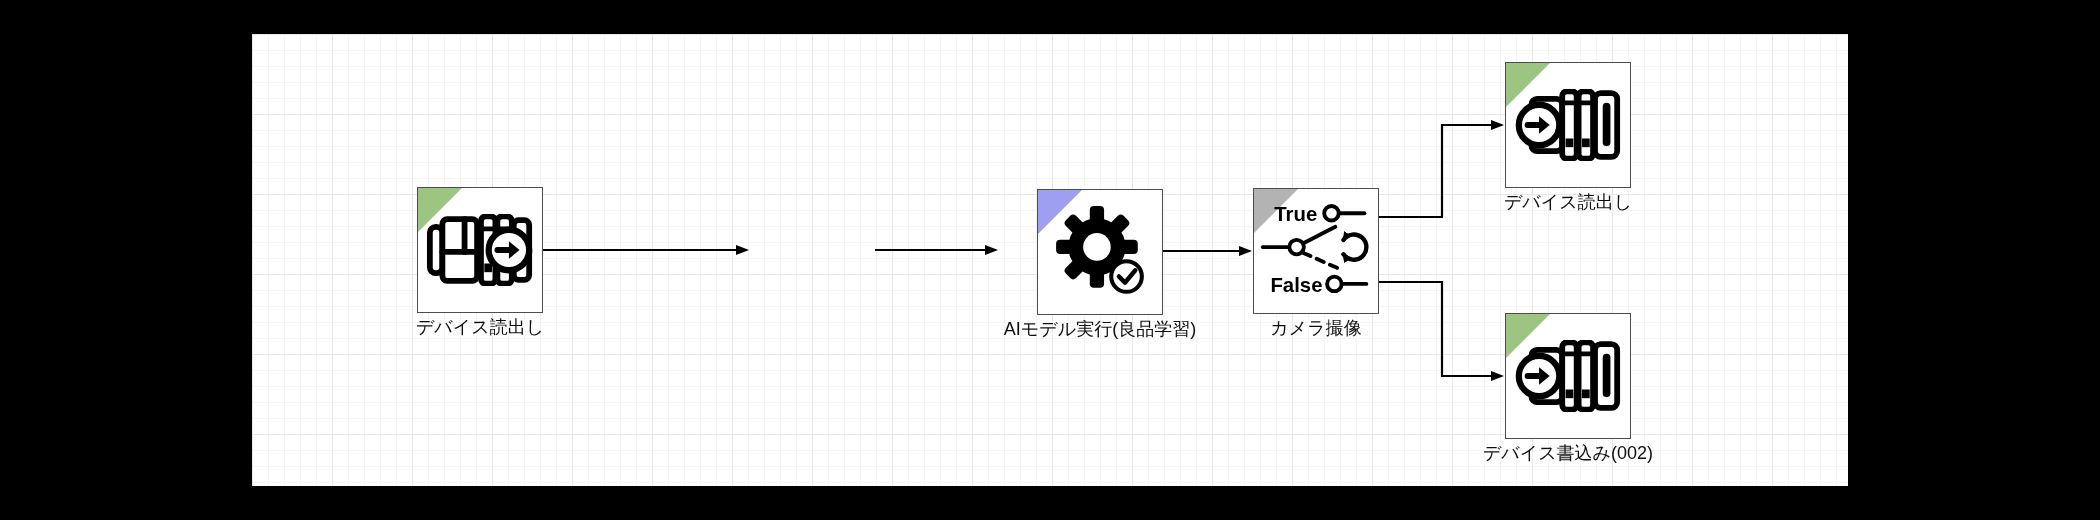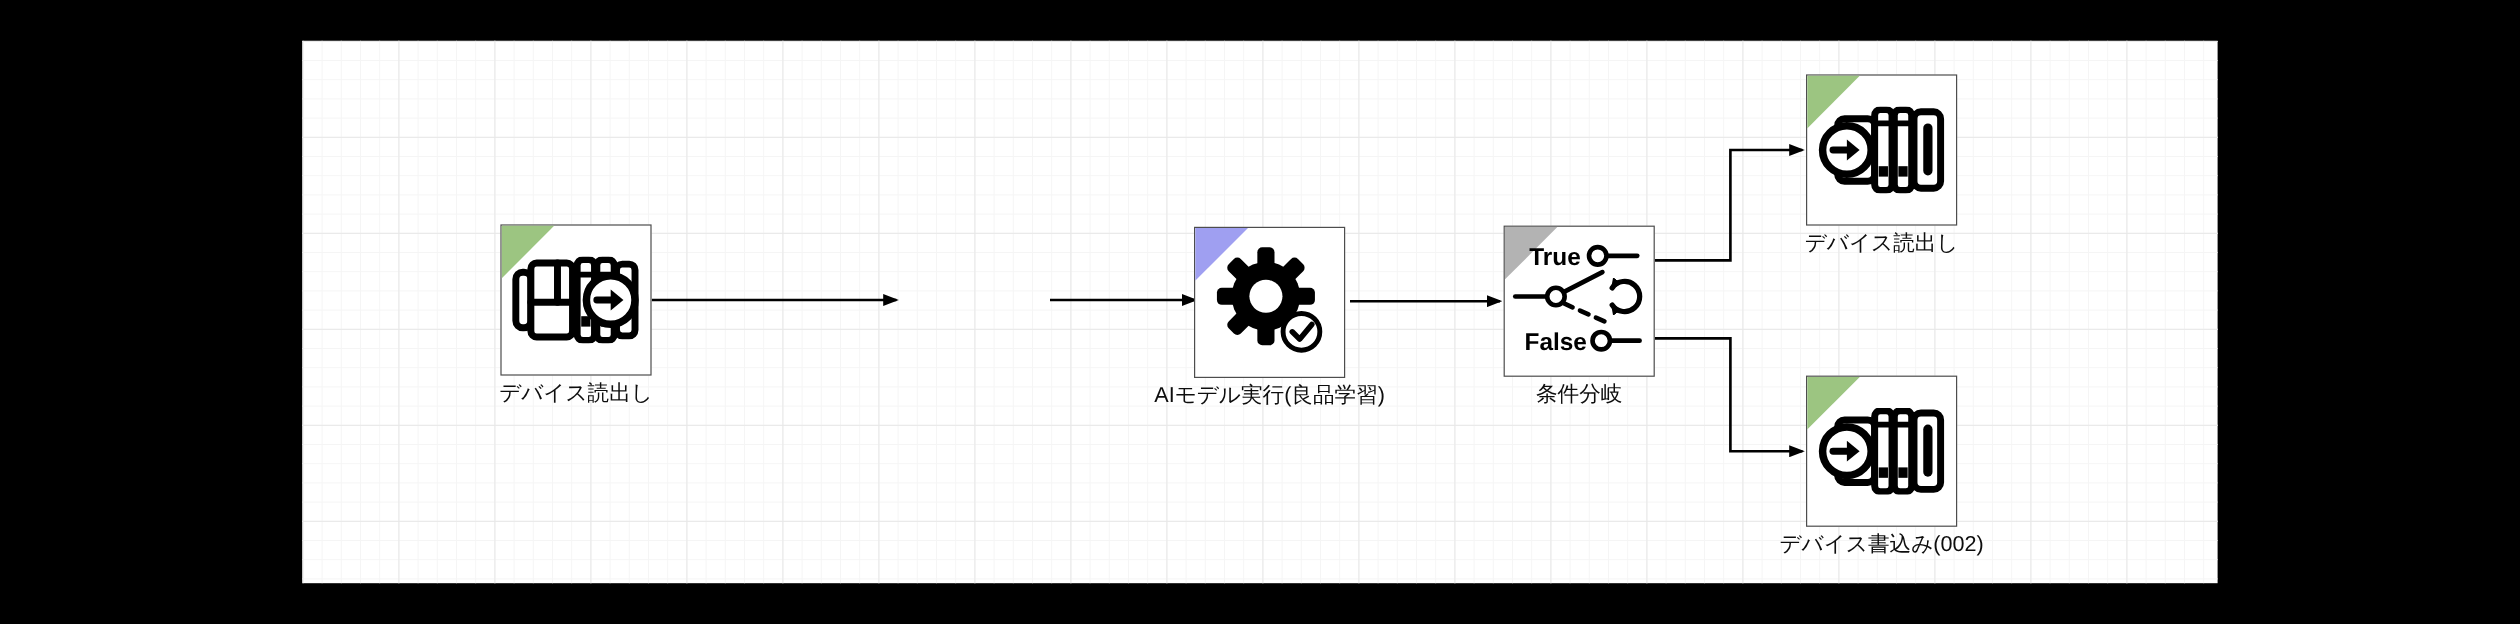--- a/index.html
+++ b/index.html
@@ -33,21 +33,21 @@
   .node {
     position: absolute;
     width: 126px; height: 126px;
     background: #fff;
     border: 1.7px solid #4d4d4d;
     box-sizing: border-box;
     z-index: 2;
   }
   .n1 { left: 165px; top: 153px; }
   .n2 { left: 497px; top: 154px; }
-  .n3 { left: 743px; top: 155px; }
+  .n3 { left: 785px; top: 155px; }
   .n4 { left: 1001px; top: 154px; text-decoration: underline; }
   .n5 { left: 1253px; top: 28px; }
   .n6 { left: 1253px; top: 279px; }
   .corner {
     position: absolute; left: 0; top: 0;
     width: 44px; height: 44px;
   }
   .icon-wrap {
     position: absolute; inset: 0;
     display: flex; align-items: center; justify-content: center;
@@ -162,21 +162,21 @@
         <path d="M 92.4 52.6 A 13 13 0 1 1 92.4 67.4" stroke-width="4.5" marker-start="url(#rh)" marker-end="url(#rh)"></path>
       </g>
       <g fill="#fff" stroke="#000" stroke-width="4">
         <circle cx="80" cy="25" r="7.5"></circle>
         <circle cx="44" cy="60" r="7.5"></circle>
         <circle cx="83" cy="98" r="7.5"></circle>
       </g>
       <text x="21" y="33">True</text>
       <text x="17" y="106">False</text>
     </svg>
-    <div class="node-label">条件分岐</div>
+    <div class="node-label">カメラ撮像</div>
   </div>
 
   <div class="node n5">
     <svg class="corner" viewBox="0 0 44 44">
       <polygon points="0,0 44,0 0,44" fill="#9cc581"></polygon>
     </svg>
     <div class="icon-wrap">
       <svg width="108" height="72" viewBox="0 0 112 74" fill="none" stroke="#000" stroke-width="6" stroke-linejoin="round" stroke-linecap="round">
         <rect x="18" y="10" width="32" height="54" rx="6" fill="#fff"></rect>
         <rect x="50" y="2" width="15" height="70" rx="5" fill="#fff"></rect>

